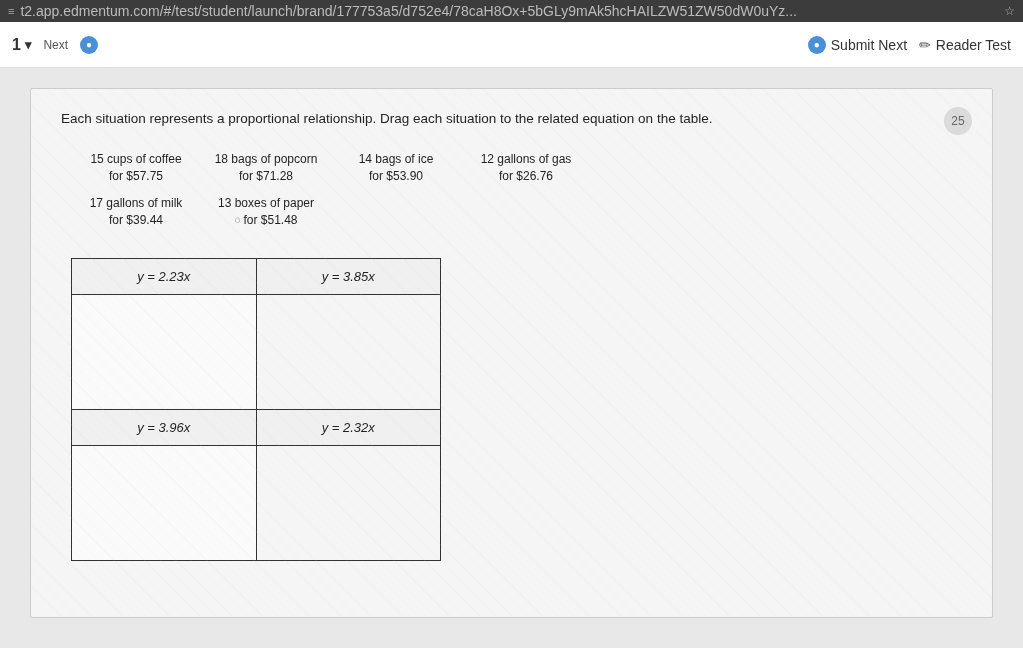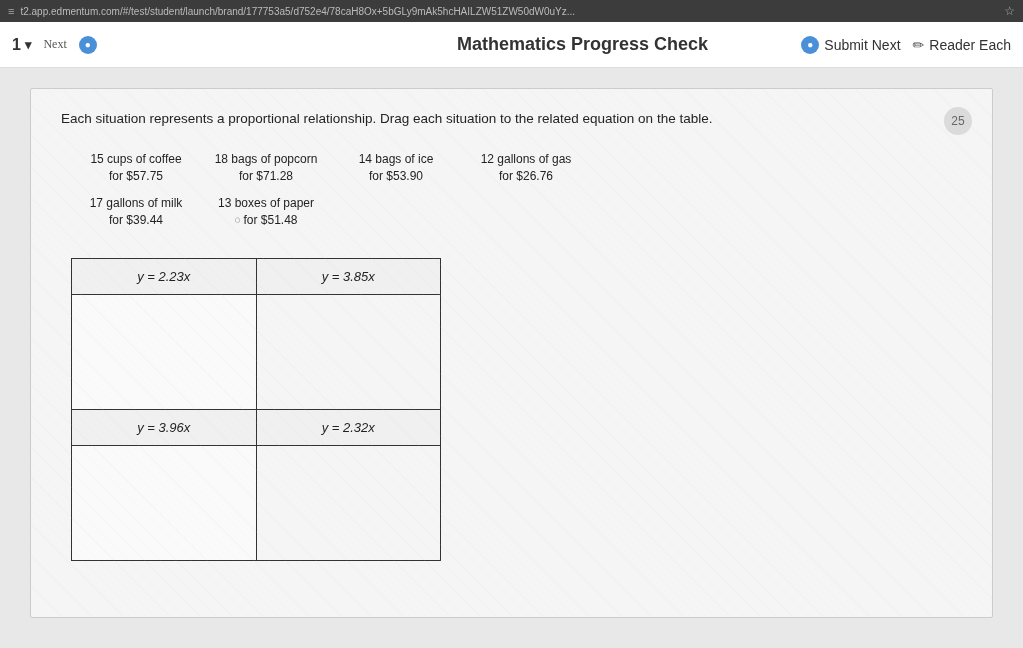--- a/index.html
+++ b/index.html
@@ -20,21 +20,21 @@
       align-items: center;
       padding: 0 8px;
       gap: 6px;
     }
     .browser-bar-icon {
       color: #aaa;
       font-size: 11px;
     }
     .browser-url {
       color: #bbb;
-      font-size: 10px;
+      font-size: 14px;
       flex: 1;
     }
     .browser-star {
       color: #aaa;
       font-size: 12px;
     }
 
     
     .top-nav {
       background: #ffffff;
@@ -59,21 +59,20 @@
       align-items: center;
       gap: 4px;
     }
     .nav-btn {
       font-size: 12px;
       color: #555;
       background: none;
       border: none;
       cursor: pointer;
       padding: 2px 4px;
-      font-family: Liberation Serif, serif;
     }
     .nav-dot {
       width: 18px;
       height: 18px;
       border-radius: 50%;
       background: #4a90d9;
       display: inline-flex;
       align-items: center;
       justify-content: center;
       color: white;
@@ -270,30 +269,29 @@
 
 <div class="top-nav">
   <div class="nav-left">
     <div class="question-num">
       <span>1</span>
       <span style="cursor:pointer;font-size:13px;">▾</span>
     </div>
     <button class="nav-btn">Next</button>
     <div class="nav-dot">●</div>
     <span style="flex:1"></span>
-    <span class="page-title">Mathematics Progress Check</span>
   </div>
   <div class="nav-right">
     <button class="submit-btn">
       <div class="submit-icon">●</div>
       <span>Submit Next</span>
     </button>
     <button class="reader-tools-btn">
       <span class="reader-icon">✏</span>
-      <span>Reader Each</span>
+      <span>Reader Test</span>
     </button>
   </div>
 </div>
 
 <div class="main-content">
   <div class="content-panel">
 
     <div class="page-badge">25</div>
 
     <p class="instructions">Each situation represents a proportional relationship. Drag each situation to the related equation on the table.</p>

